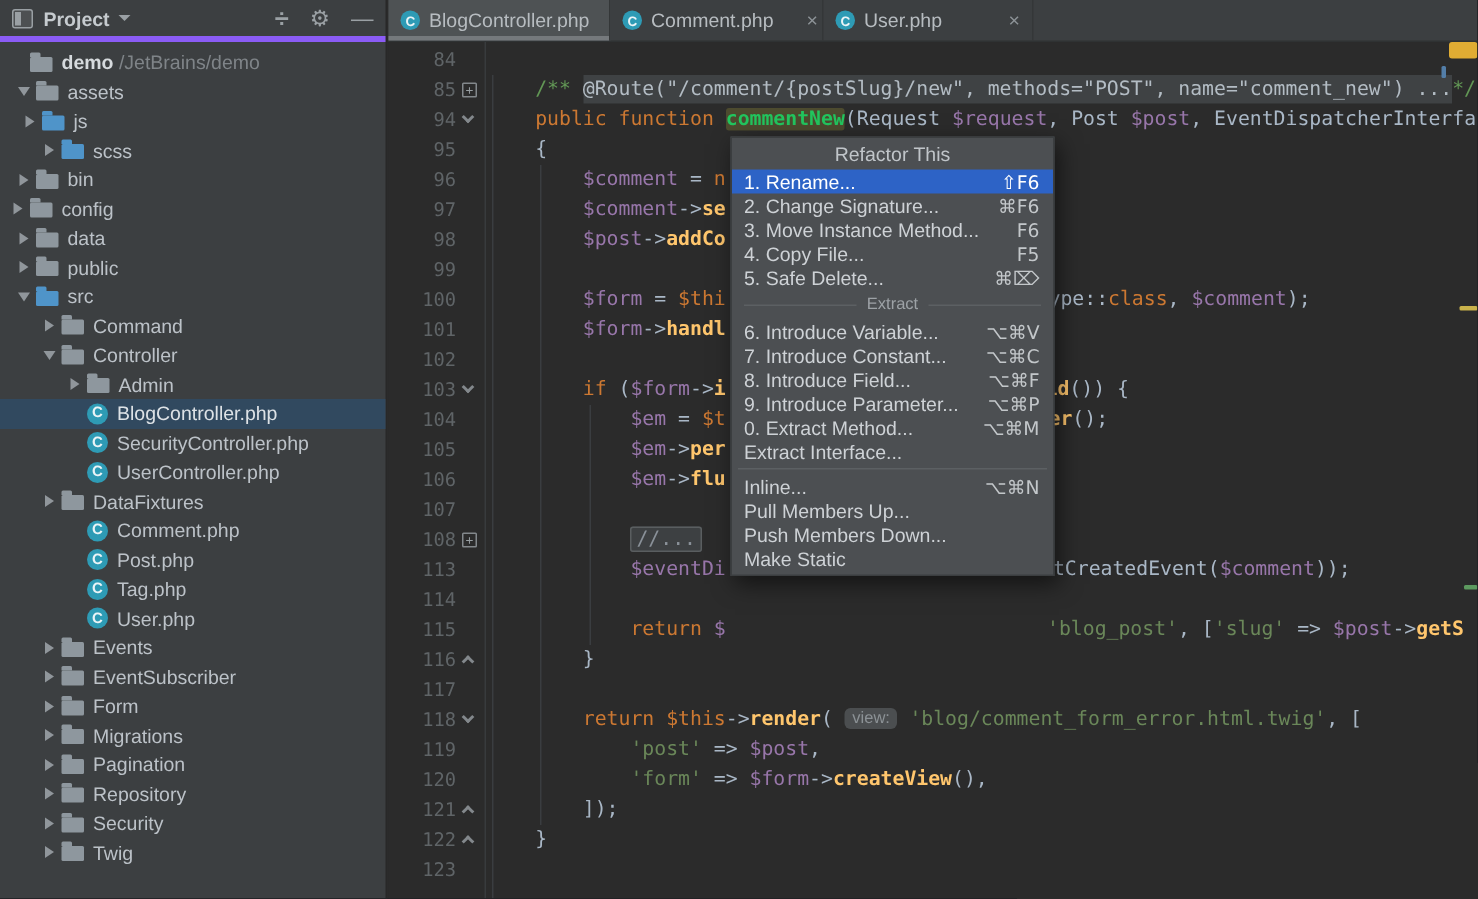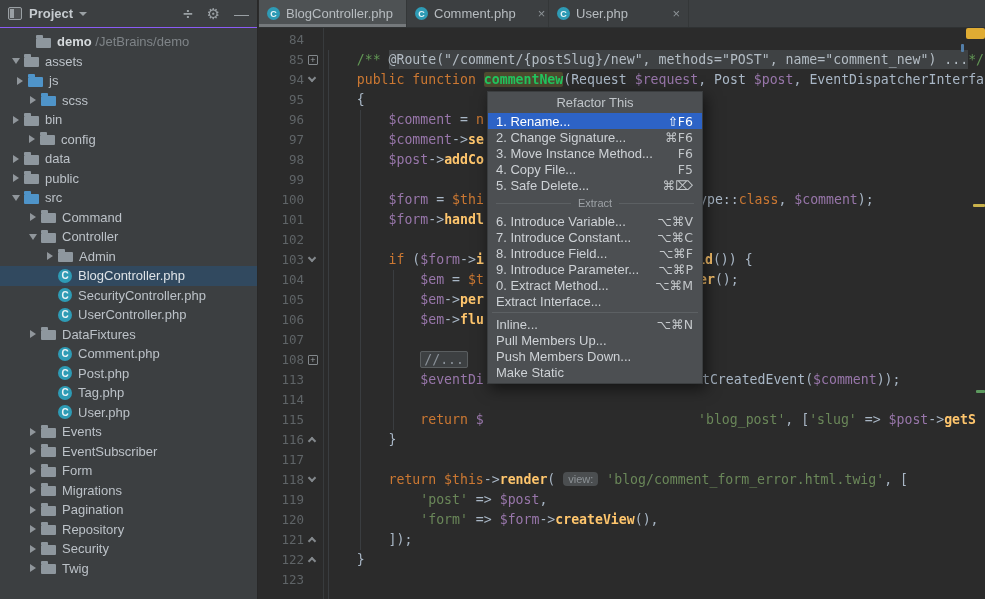--- a/index.html
+++ b/index.html
@@ -6,21 +6,21 @@
   html,body { background:#1e1f22; }
   .app {
     position:relative; width:985px; height:599px; overflow:hidden;
     background:#2b2b2b; font-family:"Liberation Sans", sans-serif;
     -webkit-font-smoothing:antialiased;
   }
   
   .sidebar { position:absolute; left:0; top:0; width:258px; height:599px;
     background:#3c3f41; border-right:1px solid #282828; }
   .sb-header { height:28px; display:flex; align-items:center; padding:0 8px;
-    border-bottom:1px solid #8b5cf6; color:#bcc2c6; font-size:13px; }
+    border-bottom:4px solid #8b5cf6; color:#bcc2c6; font-size:13px; }
   .tw-icon { width:14px; height:13px; border:1px solid #9aa0a4; border-radius:2px;
     margin-right:7px; position:relative; background:#4d5052;}
   .tw-icon::before { content:""; position:absolute; left:1px; top:1px; bottom:1px;
     width:4px; background:#9aa0a4; }
   .sb-title { font-weight:bold; color:#c6cbcf; }
   .sb-carets { margin-left:6px; width:0; height:0; border-left:4px solid transparent;
     border-right:4px solid transparent; border-top:4px solid #9aa0a4; }
   .sb-tools { margin-left:auto; display:flex; align-items:center; gap:14px; color:#9aa0a4; }
   .sb-tool { font-size:15px; line-height:1; cursor:default; }
   .divider-glyph { font-size:17px; font-weight:bold; }
@@ -113,21 +113,21 @@
       <span class="tw-icon"></span>
       <span class="sb-title">Project</span>
       <span class="sb-carets"></span>
       <span class="sb-tools">
         <span class="sb-tool divider-glyph">÷</span>
         <span class="sb-tool">⚙</span>
         <span class="sb-tool">—</span>
       </span>
     </div>
     <div class="tree" id="tree">
-        <div class="trow" style="padding-left: 20px;">
+        <div class="trow" style="padding-left: 4px;">
           <span class="arrow-slot"></span>
           <span class="folder"></span>
           <span class="tlabel"><b>demo</b><span class="tsuffix"> /JetBrains/demo</span></span>
         </div>
         <div class="trow" style="padding-left: 8px;">
           <span class="arrow-slot">
             <span class="tri-d"></span>
           </span>
           <span class="folder"></span>
           <span class="tlabel">assets</span>
@@ -146,21 +146,21 @@
           <span class="folder blue"></span>
           <span class="tlabel">scss</span>
         </div>
         <div class="trow" style="padding-left: 8px;">
           <span class="arrow-slot">
             <span class="tri-r"></span>
           </span>
           <span class="folder"></span>
           <span class="tlabel">bin</span>
         </div>
-        <div class="trow" style="padding-left: 24px;">
+        <div class="trow" style="padding-left: 4px;">
           <span class="arrow-slot">
             <span class="tri-r"></span>
           </span>
           <span class="folder"></span>
           <span class="tlabel">config</span>
         </div>
         <div class="trow" style="padding-left: 8px;">
           <span class="arrow-slot">
             <span class="tri-r"></span>
           </span>

